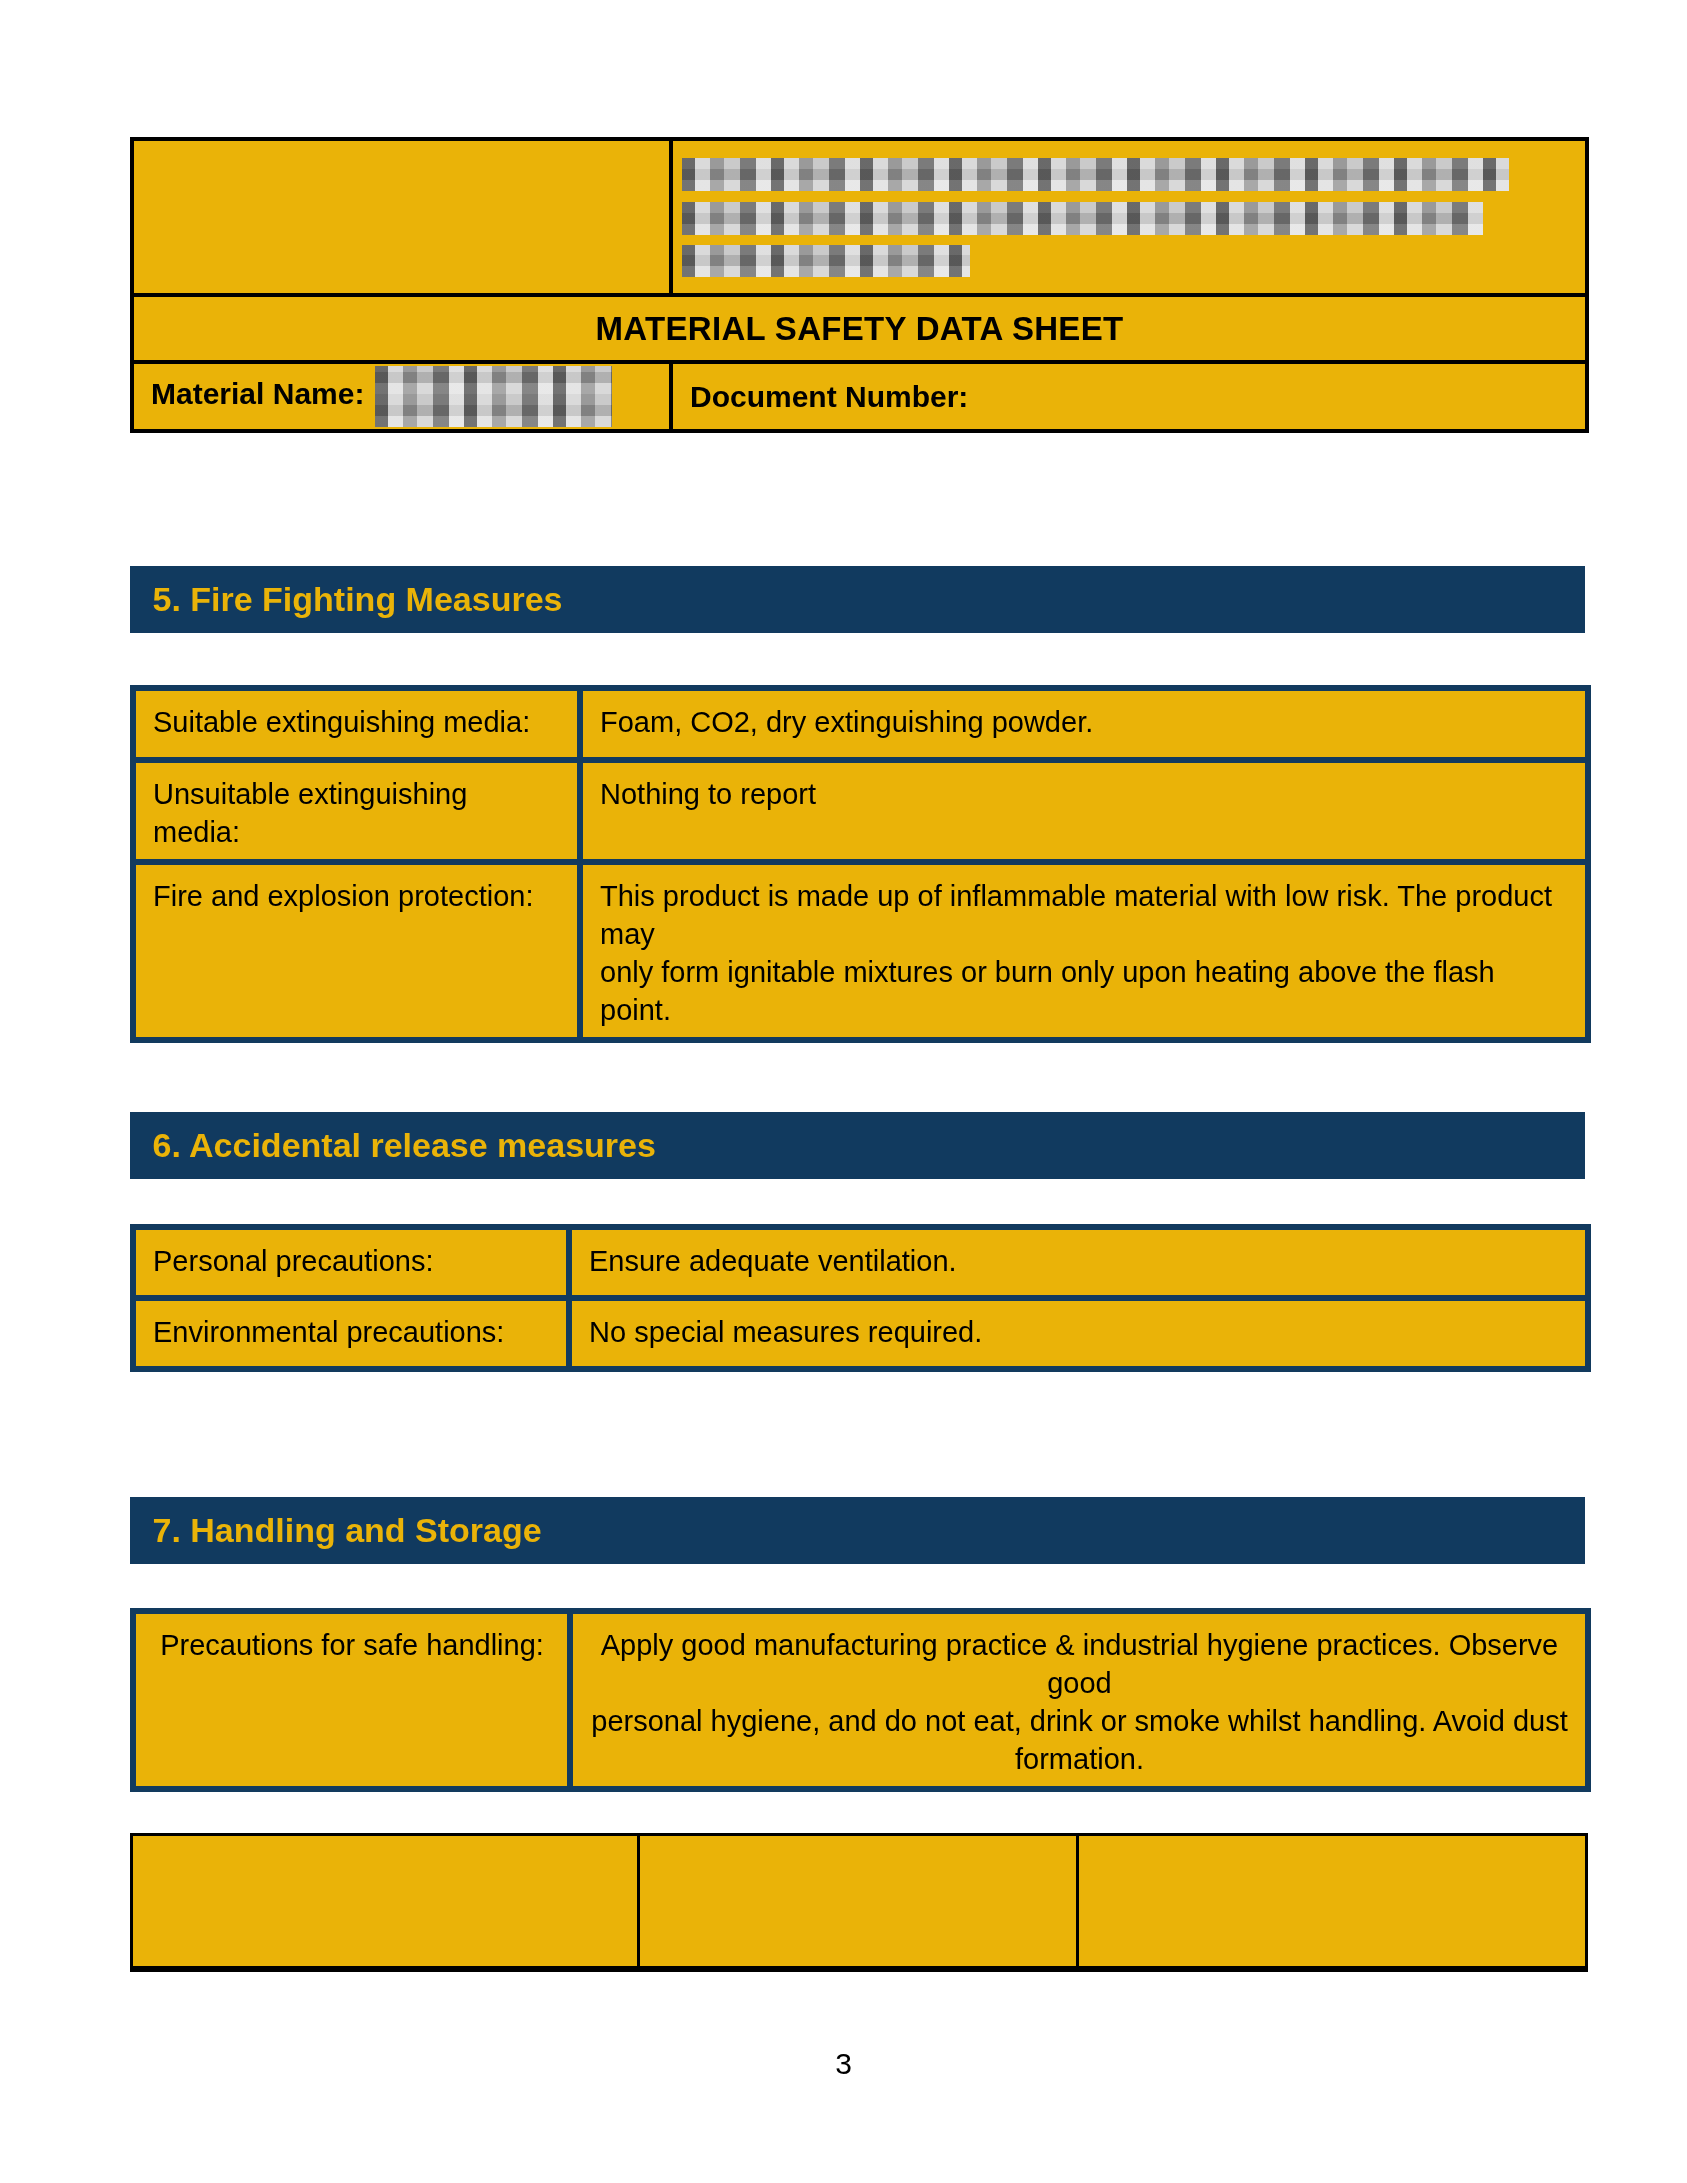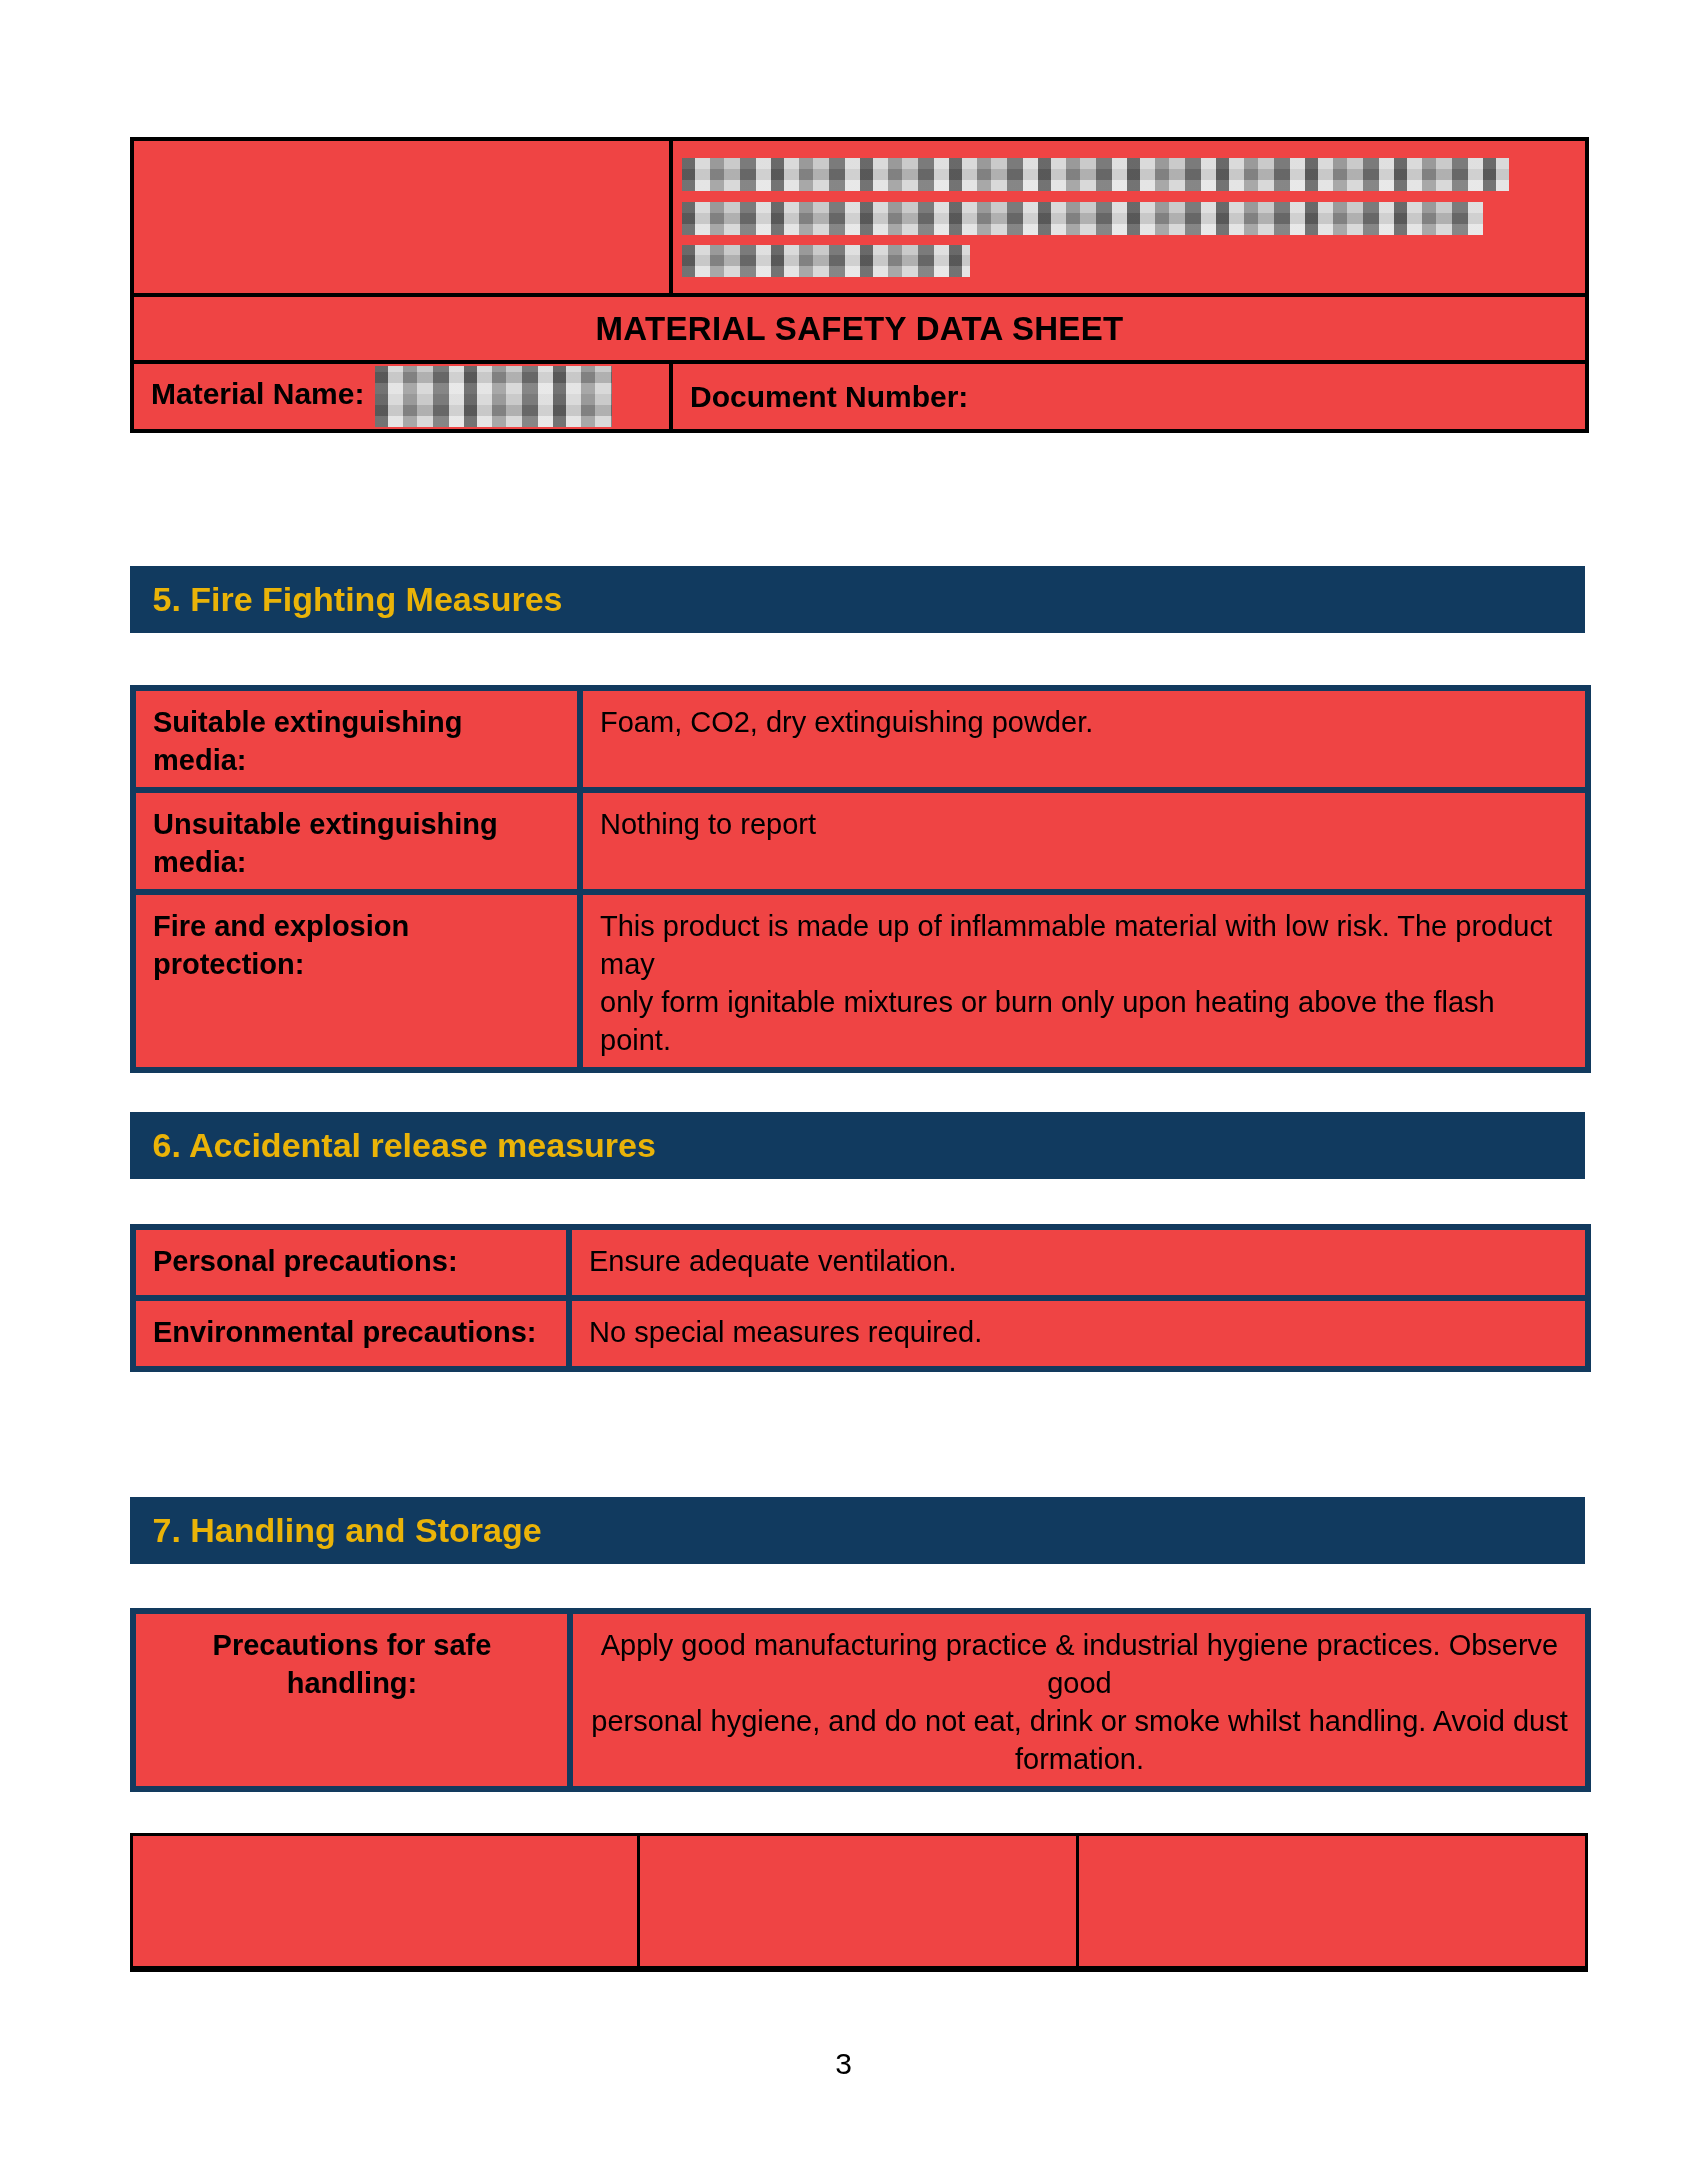--- a/index.html
+++ b/index.html
@@ -1,19 +1,19 @@
 <!DOCTYPE html>
 <html style="font-size:10.6px"><head>
 <meta charset="utf-8">
 <style>
   html,body{margin:0;padding:0;background:#ffffff;}
   body{width:1687px;height:2183px;position:relative;font-family:"Liberation Sans",sans-serif;color:#000;}
   .page{position:absolute;left:0;top:0;width:1687px;height:2183px;background:#fff;}
 
-  table{border-collapse:collapse;table-layout:fixed;position:absolute;background:#ef4444;}
+  table{border-collapse:collapse;table-layout:fixed;position:absolute;background:#eab308;}
 
   
   .hdr{left:130px;top:137px;width:1455px;}
   .hdr td{border:4px solid #000;vertical-align:middle;padding:0 17px;font-size:30px;font-weight:bold;overflow:hidden;}
   .hdr tr.r1 td{height:135px;}
   .hdr tr.r2 td{height:63px;}
   .hdr tr.r3 td{height:65px;}
   .hdr tr.r4 td{height:62px;}
   .hdr td.company{vertical-align:top;padding:17px 13.2px 0 9.3px;}
   .hdr td.title-cell{text-align:center;font-size:33px;letter-spacing:0.3px;}
@@ -35,21 +35,21 @@
   .bar{position:absolute;left:130px;width:1455px;height:67px;background:#113A5F;color:#eab308;
        font-weight:bold;font-size:34px;line-height:67px;padding-left:22.5px;box-sizing:border-box;
        white-space:nowrap;overflow:hidden;}
   .bar5{top:566px;}
   .bar6{top:1112px;}
   .bar7{top:1497px;}
 
   
   .bluetbl td{border:6px solid #123A5E;vertical-align:top;padding:12px 16px 8px 17px;
               font-size:29px;line-height:38px;overflow:hidden;}
-  .bluetbl .lblcell{font-weight:bold;}
+  .bluetbl .lblcell{font-weight:normal;}
   .pre{white-space:pre-line;}
   .t5{left:130px;top:685px;width:1455px;}
   .t5 tr.ra td{height:46px;}
   .t5 tr.rb td{height:63px;}
   .t5 tr.rc td{height:76px;}
   .t5 tr.rd td{height:69px;}
   .t6{left:130px;top:1224px;width:1455px;}
   .t6 tr td{height:45px;}
   .t7{left:130px;top:1608px;width:1455px;text-align:center;}
   .t7 tr td{height:111px;}

